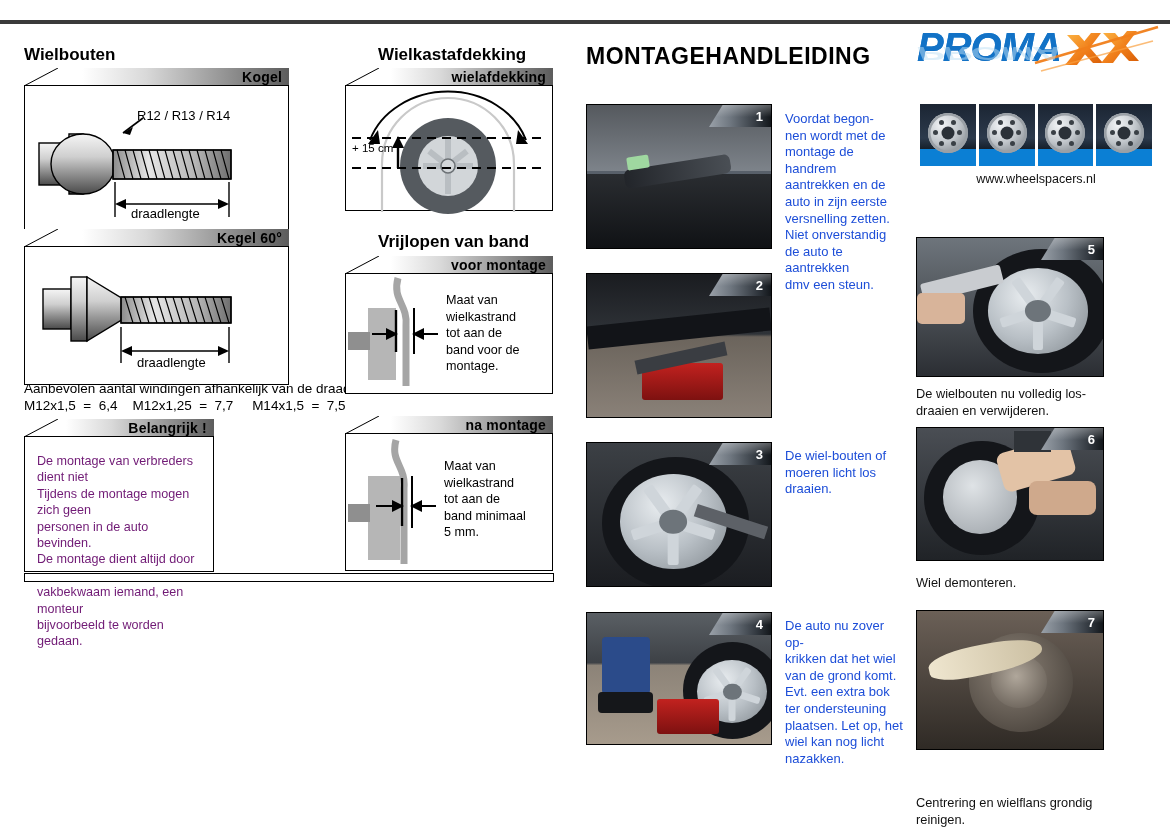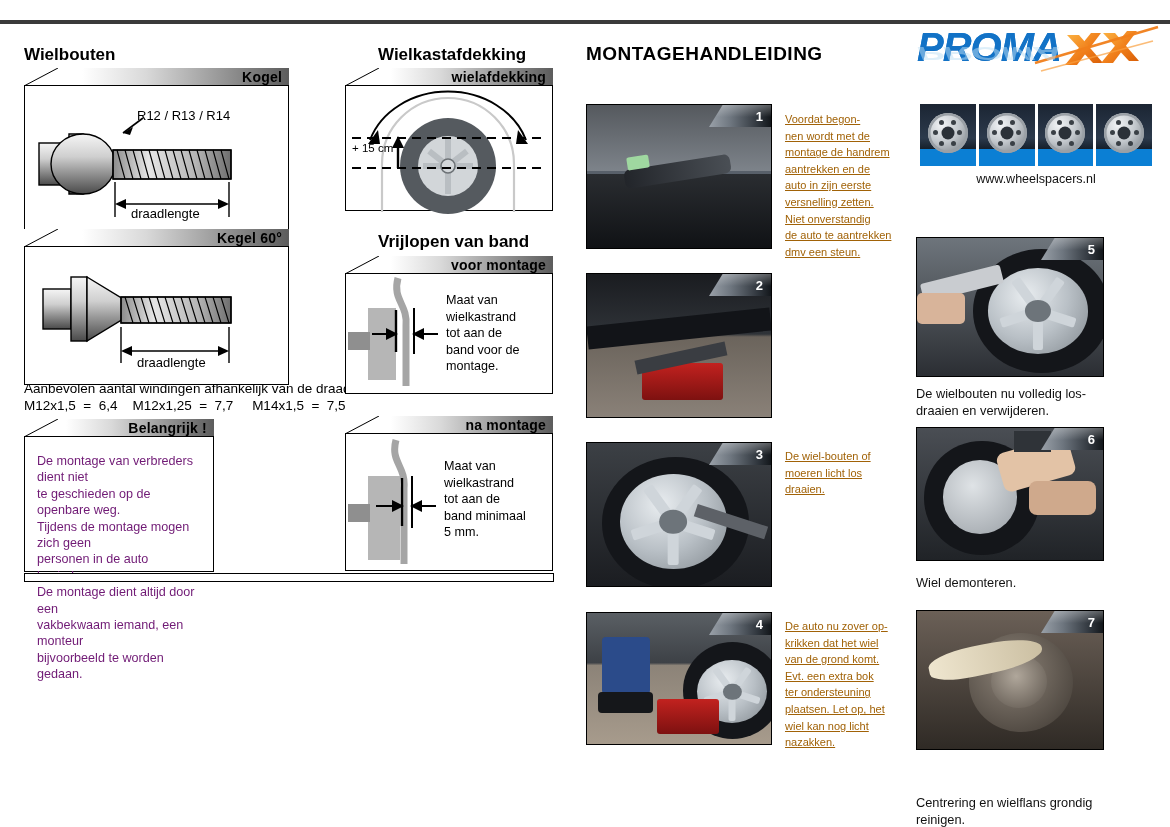--- a/index.html
+++ b/index.html
@@ -39,21 +39,21 @@
   .sec-title { position: absolute; font-weight: bold; font-size: 17px; color: #000; }
   .dim-label { position: absolute; font-size: 13px; color: #000; white-space: nowrap; }
 
   .spec-line { position: absolute; font-size: 13.5px; line-height: 17px; color: #000; white-space: pre; }
 
   .warn-body { padding: 16px 10px 10px 12px; font-size: 12.6px; line-height: 16.4px; color: #701a75; }
 
   .hr-thick { position: absolute; border: 1.8px solid #000; height: 9px; background: #fff; }
 
   
-  .main-title { position: absolute; font-weight: bold; font-size: 19px; letter-spacing: .5px; color: #000; }
+  .main-title { position: absolute; font-weight: bold; font-size: 23px; letter-spacing: .5px; color: #000; }
 
   .logo { position: absolute; left: 915px; top: 3px; width: 245px; height: 56px; }
   .logo-text {
     position: absolute; left: 2px; top: 6px;
     font-size: 40px; font-weight: bold; font-style: italic;
     letter-spacing: -1px;
     background: linear-gradient(to bottom, #2f9fe8 0%, #1272c6 45%, #0b57a8 100%);
     -webkit-background-clip: text; background-clip: text; color: transparent;
     text-shadow: 0 0 0 #1272c6;
   }
@@ -79,21 +79,21 @@
     background: linear-gradient(to right, #9aa1a9 0%, #6e767f 35%, #2e343b 80%, #13171b 100%);
     clip-path: polygon(22% 0, 100% 0, 100% 100%, 0 100%);
     color: #fff; font-weight: bold; font-size: 13px;
     display: flex; align-items: center; justify-content: flex-end; padding-right: 8px;
     z-index: 5;
   }
   .badge::before { content:""; position:absolute; left:0; top:0; width:100%; height:100%;
     background: linear-gradient(to bottom, rgba(255,255,255,.30), rgba(255,255,255,0) 55%); }
   .badge span { position: relative; z-index: 2; }
 
-  .step-text { position: absolute; font-size: 11px; line-height: 16.6px; color: #a16207; text-decoration: underline; }
+  .step-text { position: absolute; font-size: 13px; line-height: 16.6px; color: #1d4ed8; }
   .caption { position: absolute; font-size: 12.8px; line-height: 16.6px; color: #111; }
 
   
   .sky { position:absolute; left:0; top:0; right:0; height:46%; background: linear-gradient(to bottom,#6b727a,#9aa1a8); }
   .ground { position:absolute; left:0; bottom:0; right:0; height:56%; background: linear-gradient(to bottom,#3c3f44,#1d1f22); }
   .tire { position:absolute; border-radius:50%; background:#14161a; }
   .rim { position:absolute; border-radius:50%; background: radial-gradient(circle at 38% 32%, #e9edf0 0%, #b9c0c6 50%, #80878d 100%); }
   .rim::after { content:""; position:absolute; left:50%; top:50%; transform:translate(-50%,-50%); width:26%; height:26%; border-radius:50%; background:#6d747a; }
   .spoke { position:absolute; left:50%; top:50%; width:10%; height:46%; background:#cfd5da; transform-origin:50% 0; border-radius:2px; }
 </style>
@@ -180,21 +180,20 @@
 
   <div class="spec-line" style="left:24px; top:364px;">Aanbevolen aantal windingen afhankelijk van de draad:</div>
   <div class="spec-line" style="left:24px; top:381px;">M12x1,5  =  6,4    M12x1,25  =  7,7     M14x1,5  =  7,5</div>
 
   <div class="panel" style="left:24px; top:403px; width:190px;">
     <div class="tab">
       <span>Belangrijk !</span>
     </div>
     <div class="pbody warn-body" style="height:135px;">
       <div>De montage van verbreders dient niet</div>
-      <div>te geschieden op de openbare weg.</div>
       <div>Tijdens de montage mogen zich geen</div>
       <div>personen in de auto bevinden.</div>
       <div>De montage dient altijd door een</div>
       <div>vakbekwaam iemand, een monteur</div>
       <div>bijvoorbeeld te worden gedaan.</div>
     </div>
   </div>
 
   <div class="hr-thick" style="left:24px; top:557px; width:530px;"></div>
 

